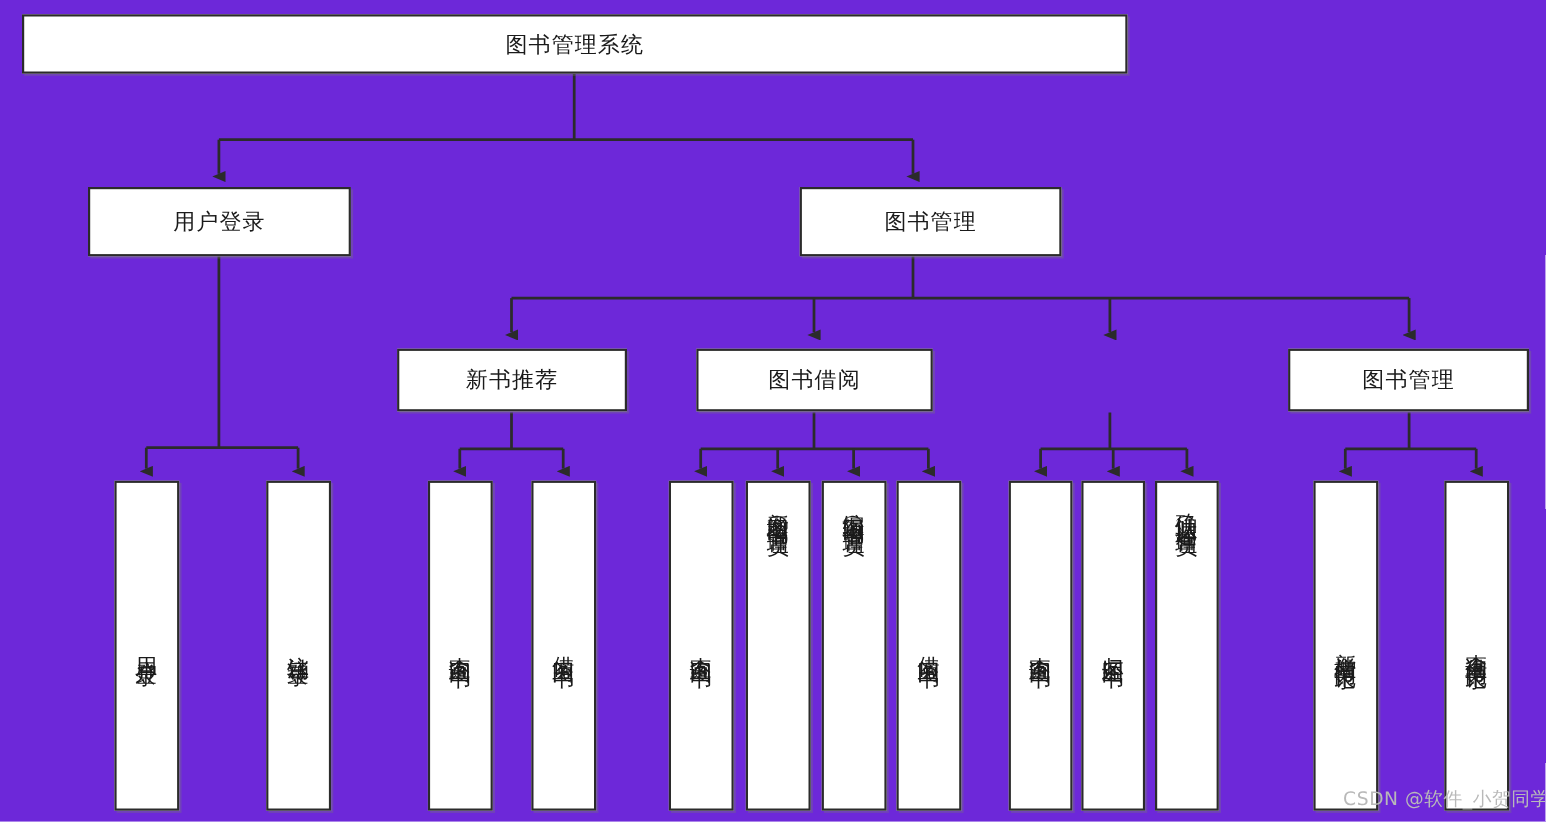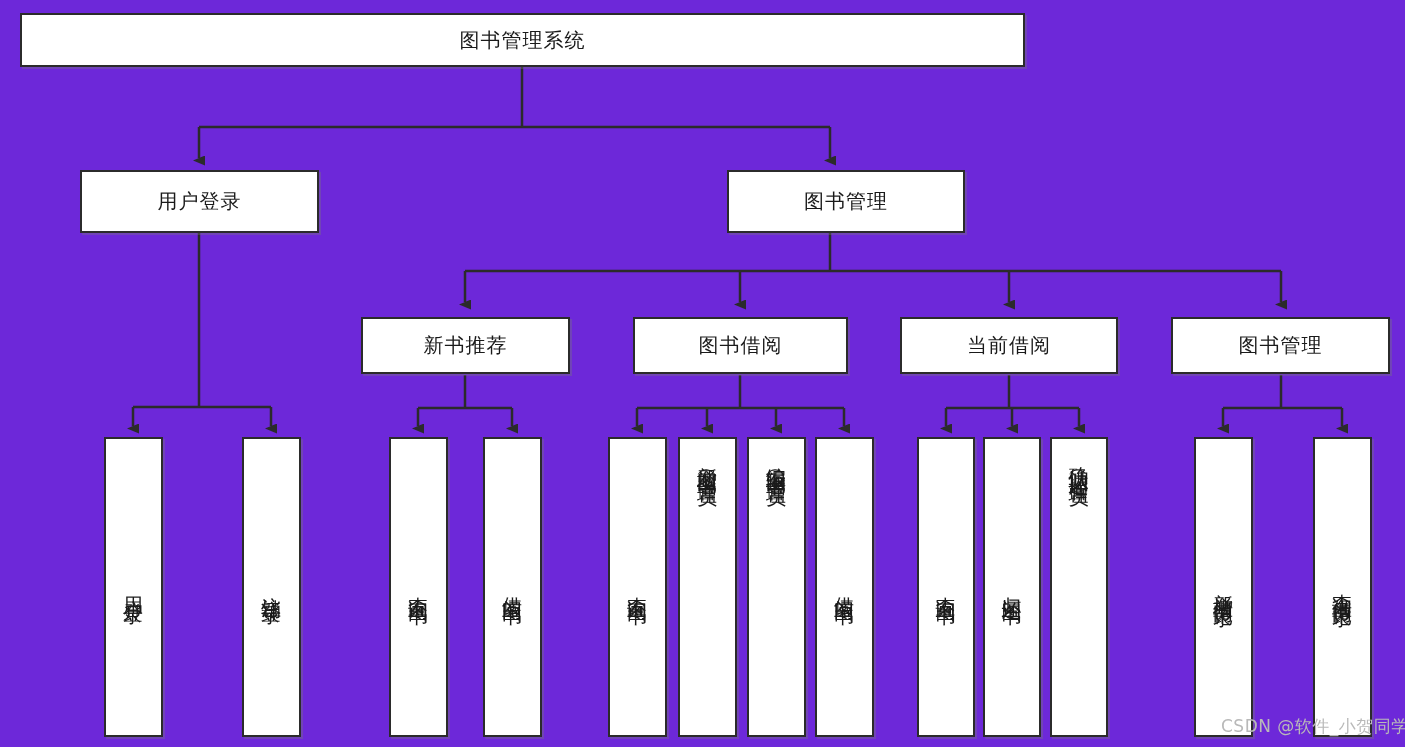--- a/index.html
+++ b/index.html
@@ -131,23 +131,20 @@
   <div class="node" style="left:727px; top:170px; width:238px; height:63px;">
     <span class="lbl">图书管理</span>
   </div>
 
   <div class="node" style="left:361px; top:317px; width:209px; height:57px;">
     <span class="lbl">新书推荐</span>
   </div>
   <div class="node" style="left:633px; top:317px; width:215px; height:57px;">
     <span class="lbl">图书借阅</span>
   </div>
-  <div class="node" style="left:900px; top:317px; width:218px; height:57px;">
-    <span class="lbl">当前借阅</span>
-  </div>
   <div class="node" style="left:1171px; top:317px; width:219px; height:57px;">
     <span class="lbl">图书管理</span>
   </div>
 
   <div class="node leaf centered" style="left:104px; top:437px; width:59px; height:300px;">
     <span class="lbl">用户登录</span>
   </div>
   <div class="node leaf centered" style="left:242px; top:437px; width:59px; height:300px;">
     <span class="lbl">注销登录</span>
   </div>

